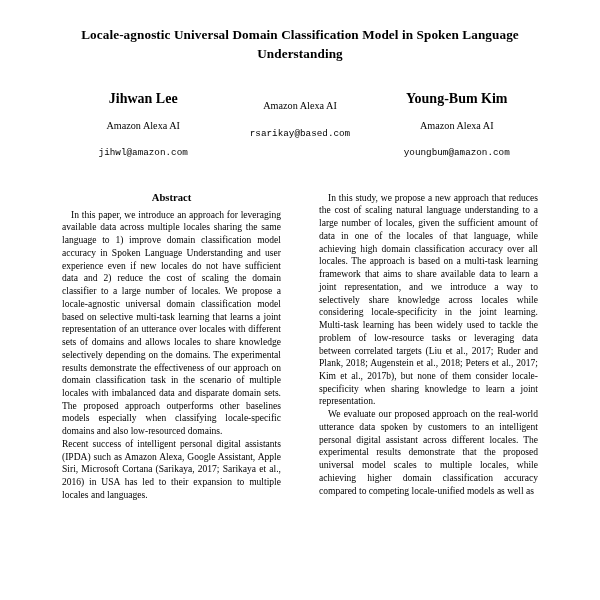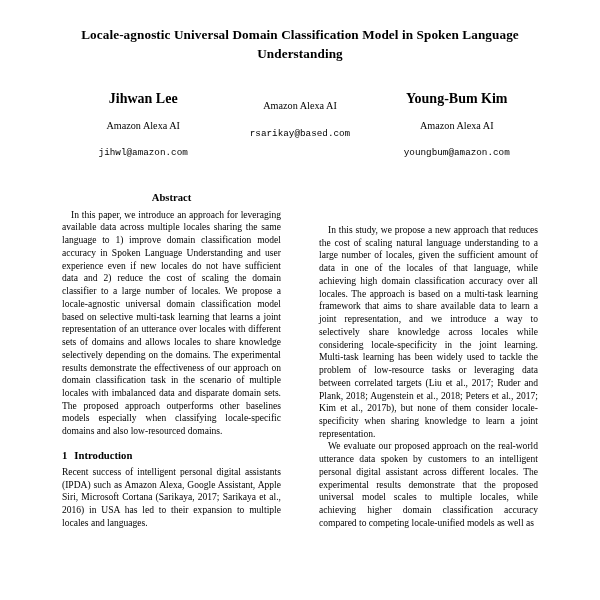--- a/index.html
+++ b/index.html
@@ -50,21 +50,20 @@
   }
   .author-email {
     font-family: "Liberation Mono", monospace;
     font-size: 9.3px;
     margin-top: 14px;
   }
   .columns {
     display: flex;
     margin-top: 32px;
     gap: 38px;
-    align-items: flex-end;
   }
   .col {
     width: 228px;
   }
   .section-head {
     font-size: 10.6px;
     font-weight: bold;
     text-align: center;
     margin: 0 0 6px 0;
   }
@@ -116,23 +115,20 @@
       <div class="author-email">youngbum@amazon.com</div>
     </div>
   </div>
 
   <div class="columns">
 
     <div class="col">
       <div class="section-head">Abstract</div>
       <p class="body-text">In this paper, we introduce an approach for leveraging available data across multiple locales sharing the same language to 1) improve domain classification model accuracy in Spoken Language Understanding and user experience even if new locales do not have sufficient data and 2) reduce the cost of scaling the domain classifier to a large number of locales. We propose a locale-agnostic universal domain classification model based on selective multi-task learning that learns a joint representation of an utterance over locales with different sets of domains and allows locales to share knowledge selectively depending on the domains. The experimental results demonstrate the effectiveness of our approach on domain classification task in the scenario of multiple locales with imbalanced data and disparate domain sets. The proposed approach outperforms other baselines models especially when classifying locale-specific domains and also low-resourced domains.</p>
 
-      <div class="section-head-left">
-        <span class="num">1</span><span>Introduction</span>
-      </div>
       <p class="body-text noindent">Recent success of intelligent personal digital assistants (IPDA) such as Amazon Alexa, Google Assistant, Apple Siri, Microsoft Cortana (Sarikaya, 2017; Sarikaya et al., 2016) in USA has led to their expansion to multiple locales and languages.</p>
     </div>
 
     <div class="col">
       <p class="body-text">In this study, we propose a new approach that reduces the cost of scaling natural language understanding to a large number of locales, given the sufficient amount of data in one of the locales of that language, while achieving high domain classification accuracy over all locales. The approach is based on a multi-task learning framework that aims to share available data to learn a joint representation, and we introduce a way to selectively share knowledge across locales while considering locale-specificity in the joint learning. Multi-task learning has been widely used to tackle the problem of low-resource tasks or leveraging data between correlated targets (Liu et al., 2017; Ruder and Plank, 2018; Augenstein et al., 2018; Peters et al., 2017; Kim et al., 2017b), but none of them consider locale-specificity when sharing knowledge to learn a joint representation.</p>
       <p class="body-text">We evaluate our proposed approach on the real-world utterance data spoken by customers to an intelligent personal digital assistant across different locales. The experimental results demonstrate that the proposed universal model scales to multiple locales, while achieving higher domain classification accuracy compared to competing locale-unified models as well as</p>
     </div>
 
   </div>
 </div>

